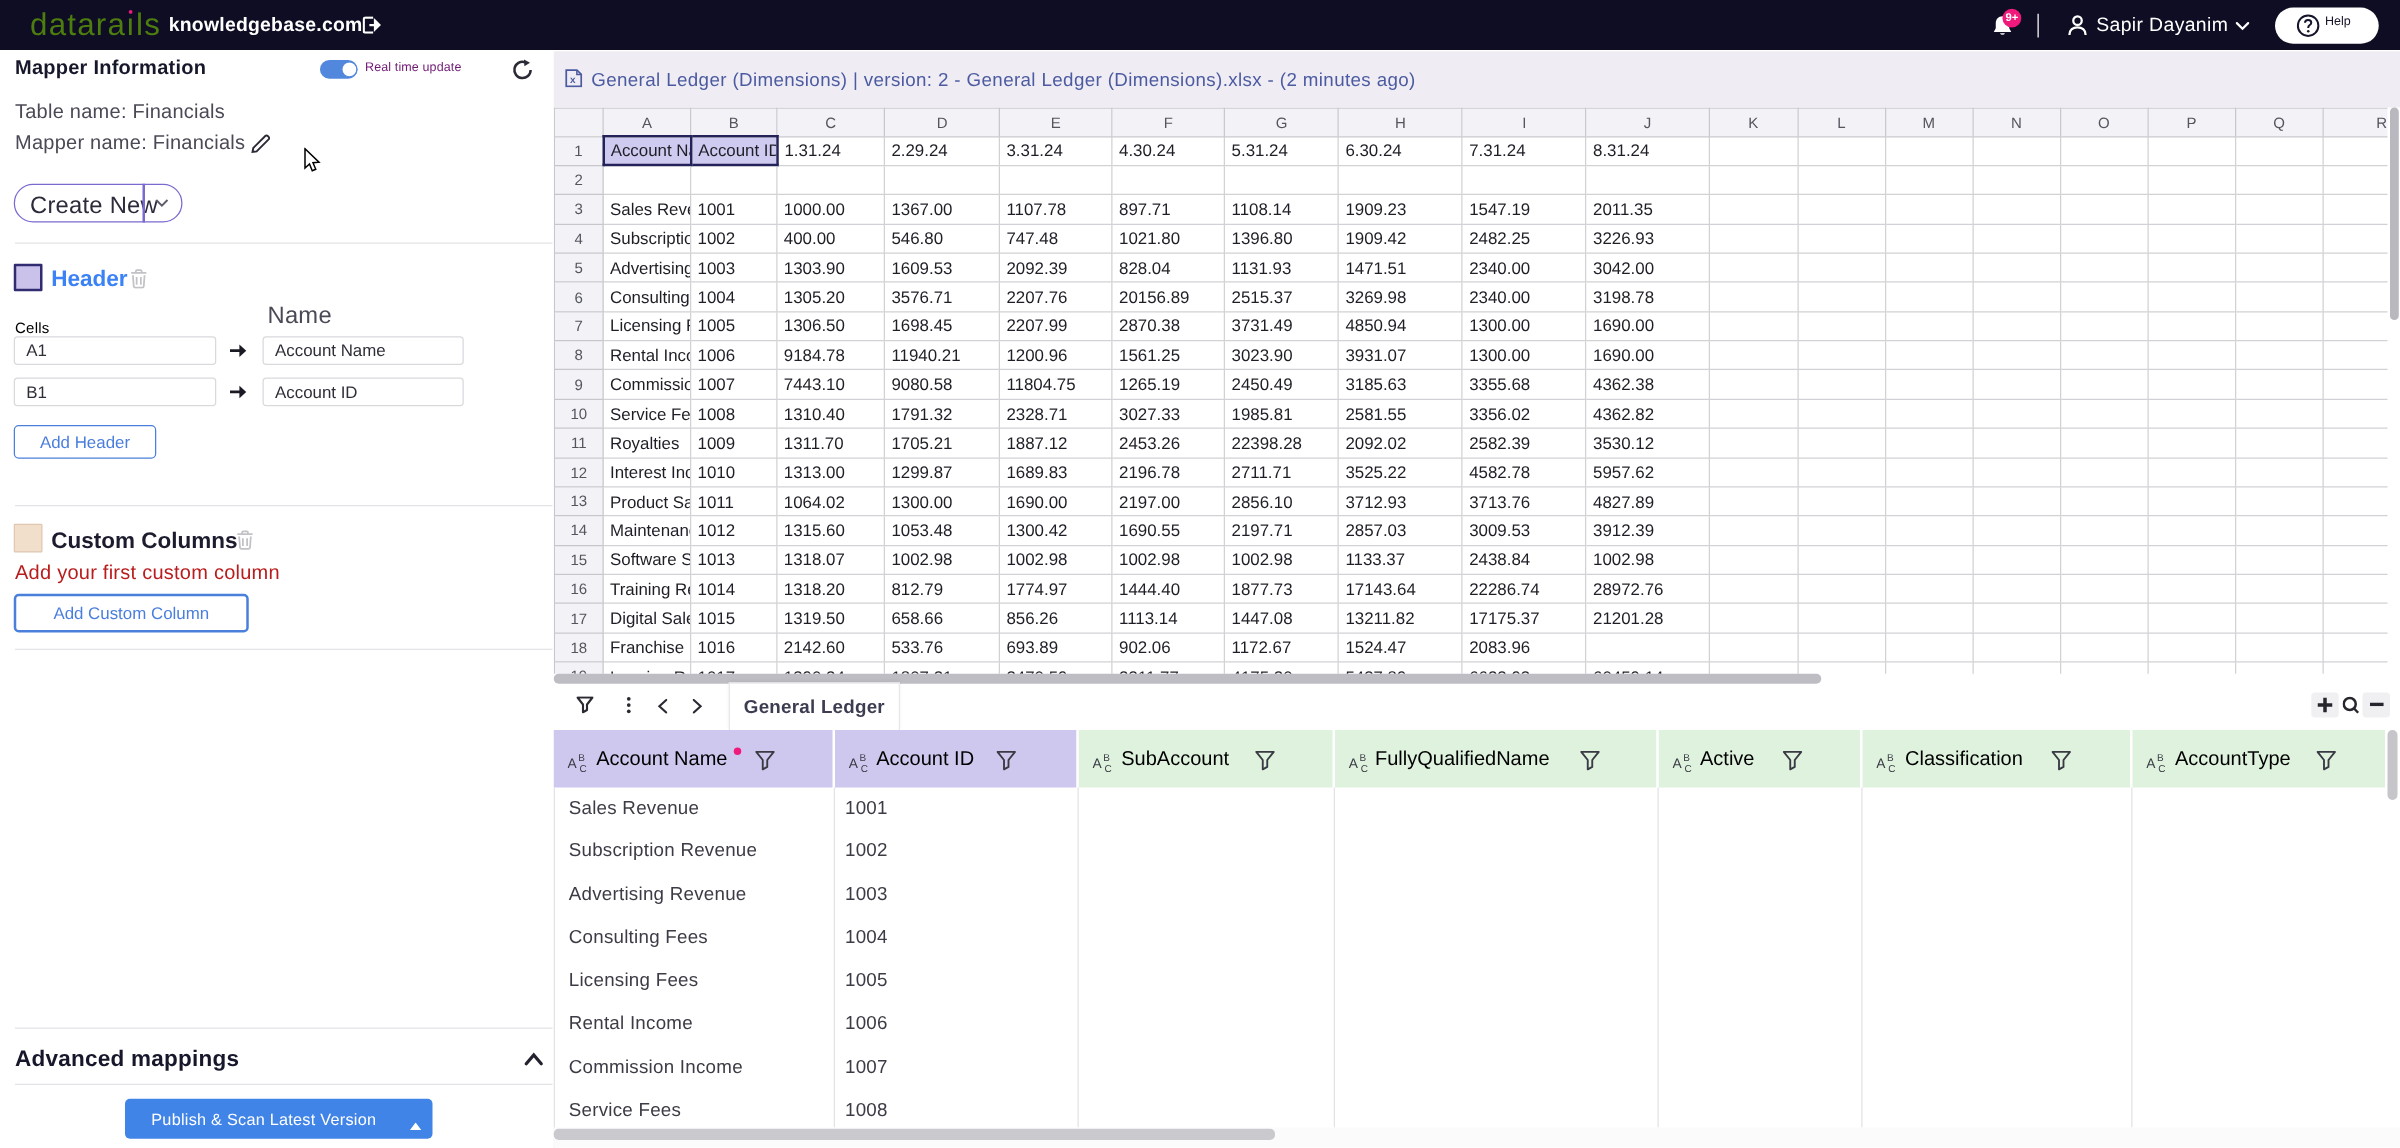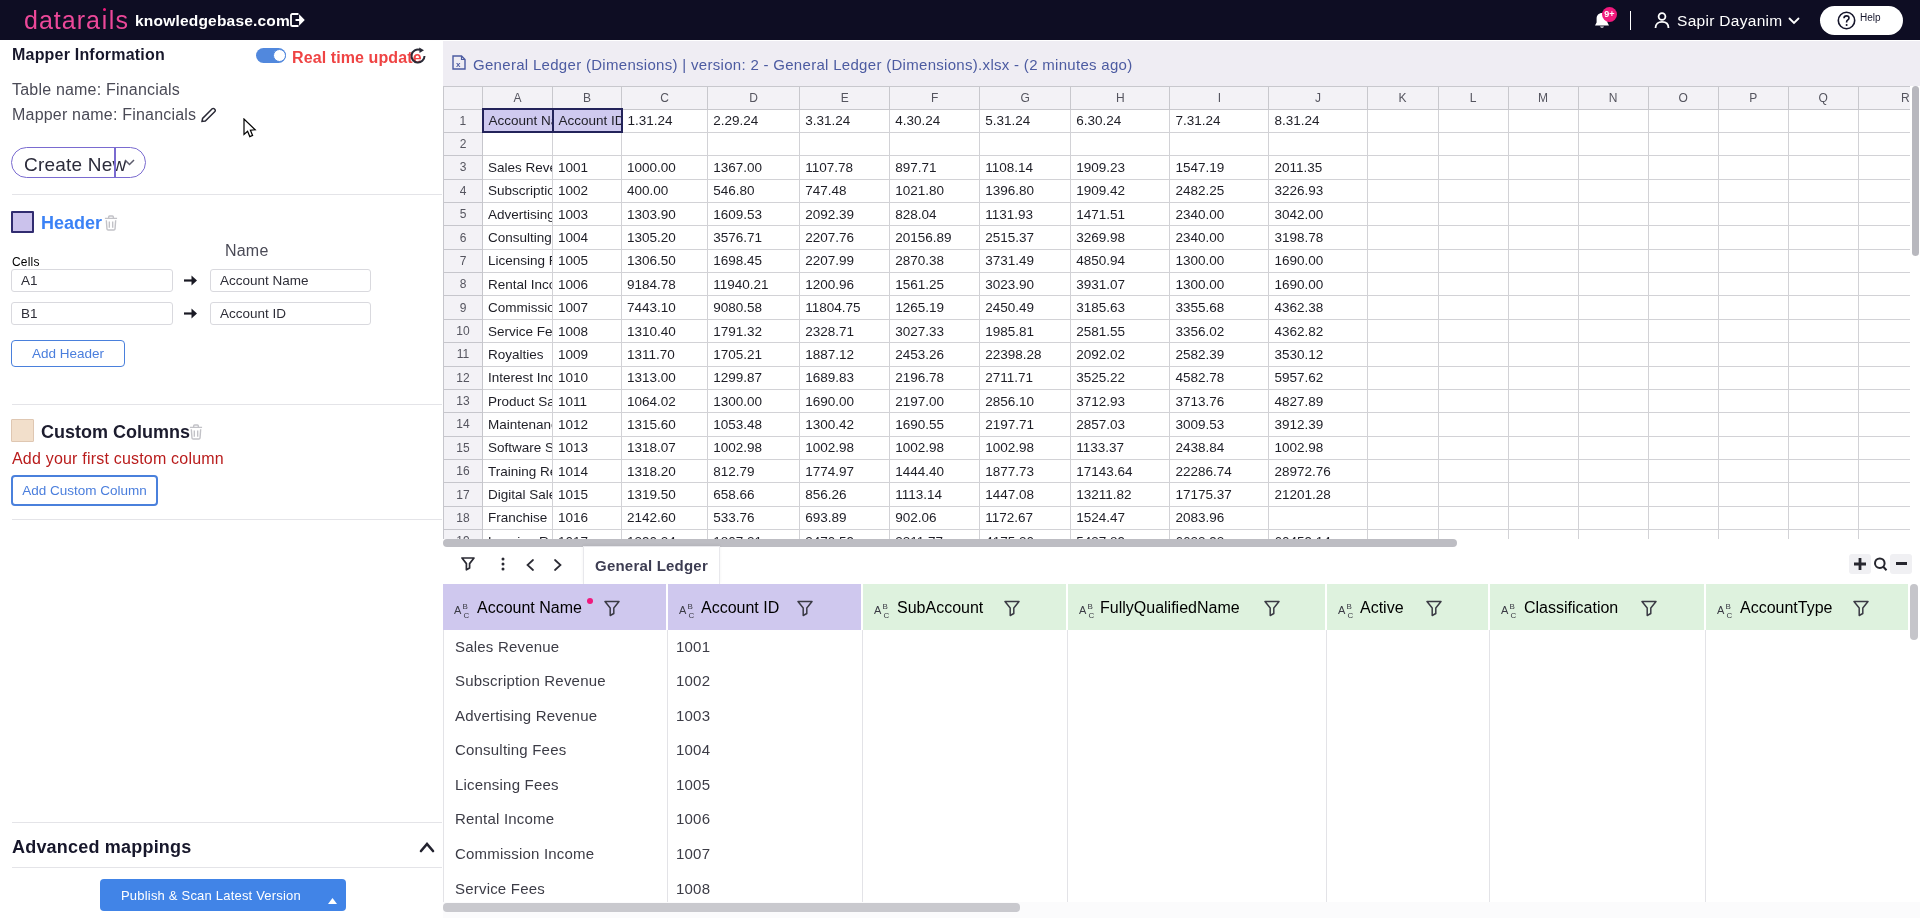--- a/index.html
+++ b/index.html
@@ -1,18 +1,18 @@
 <!DOCTYPE html>
 <html><head><meta charset="utf-8"><style>
 *{margin:0;padding:0;box-sizing:border-box}
 html,body{width:1920px;height:918px;overflow:hidden;background:#fff;font-family:"Liberation Sans",sans-serif}
 .abs{position:absolute}
 svg{display:block}
 #nav{position:absolute;left:0;top:0;width:1920px;height:40px;background:#0e0d23}
-#logo{position:absolute;left:24px;top:6px;color:#ec4899;font-size:25px;letter-spacing:1px}
+#logo{position:absolute;left:24px;top:6px;color:#4d7c0f;font-size:25px;letter-spacing:1px}
 #logo .pinkdot{position:absolute;left:78.5px;top:1.5px;width:3.6px;height:3.6px;border-radius:50%;background:#f0197c}
 
 #kb{position:absolute;left:135px;top:12px;color:#fff;font-size:15.5px;font-weight:bold;letter-spacing:.2px}
 #username{position:absolute;left:1677px;top:12px;color:#fff;font-size:15.5px;letter-spacing:.3px}
 #helppill{position:absolute;left:1820px;top:6px;width:83px;height:29px;background:#fff;border-radius:15px}
 #helptxt{position:absolute;left:1860px;top:12px;font-size:10px;color:#15152b}
 #badge{position:absolute;left:1602px;top:7px;width:15px;height:15px;border-radius:50%;background:#f0197c;color:#fff;font-size:9px;font-weight:bold;text-align:center;line-height:15px}
 #navsep{position:absolute;left:1630px;top:11px;width:1px;height:19px;background:#fff}
 
 .hdiv{position:absolute;left:12px;width:430px;border-top:1px solid #e4e4e8}
@@ -56,21 +56,21 @@
 <div id="helppill"></div>
 <svg class="abs" style="left:1837px;top:11px" width="19" height="19" viewBox="0 0 19 19">
 <circle cx="9.5" cy="9.5" r="8.2" stroke="#15152b" stroke-width="1.6" fill="none"></circle>
 <path d="M7 7.2 C7 5.8 8 4.9 9.5 4.9 C11 4.9 12 5.8 12 7.1 C12 8.2 11.3 8.7 10.6 9.2 C9.9 9.7 9.6 10.1 9.6 10.9 L9.6 11.4" stroke="#15152b" stroke-width="1.6" fill="none"></path>
 <circle cx="9.6" cy="13.9" r="1" fill="#15152b"></circle>
   </svg>
 <div id="helptxt">Help</div>
 <div class="abs" style="left:12px;top:46px;font-size:16px;font-weight:bold;color:#17172b;letter-spacing:.2px">Mapper Information</div>
 <div class="abs" style="left:256px;top:48px;width:30px;height:15px;border-radius:7.5px;background:#5188dd"></div>
 <div class="abs" style="left:272.5px;top:49px;width:13px;height:13px;border-radius:50%;background:#fff;border:1px solid #5188dd"></div>
-<div class="abs" style="left:292px;top:49px;font-size:16px;font-weight:bold;color:#ef4444;letter-spacing:.1px">Real time update</div>
+<div class="abs" style="left:292px;top:49px;font-size:10px;font-weight:normal;color:#701a75;letter-spacing:.1px">Real time update</div>
 <svg class="abs" style="left:409px;top:47px" width="18" height="18" viewBox="0 0 18 18">
 <path d="M15.5 9 A6.5 6.5 0 1 1 11 2.8" stroke="#2a2a36" stroke-width="2" fill="none"></path>
 <path d="M10.2 0.5 L15 3.2 L10.5 6 Z" fill="#2a2a36"></path>
   </svg>
 <div class="abs" style="left:12px;top:81px;font-size:16px;color:#4a4a56;letter-spacing:.2px">Table name: Financials</div>
 <div class="abs" style="left:12px;top:106px;font-size:16px;color:#4a4a56;letter-spacing:.2px">Mapper name: Financials</div>
 <svg class="abs" style="left:200px;top:107px" width="17" height="16" viewBox="0 0 17 16">
 <path d="M2 14.5 L2.6 11.4 L12.2 1.8 A1.4 1.4 0 0 1 14.2 1.8 L14.9 2.5 A1.4 1.4 0 0 1 14.9 4.5 L5.3 14.1 L2 14.5 Z" stroke="#2a2a36" stroke-width="1.5" fill="none"></path>
   </svg>
 <svg class="abs" style="left:243px;top:118px" width="16" height="22" viewBox="0 0 16 22">
@@ -82,21 +82,21 @@
 <svg class="abs" style="left:124px;top:159px" width="11" height="7" viewBox="0 0 11 7">
 <path d="M1 1 L5.5 5.5 L10 1" stroke="#5b5b6b" stroke-width="1.5" fill="none"></path>
   </svg>
 <div class="hdiv" style="top:194px"></div>
 <div class="abs" style="left:11px;top:211px;width:23px;height:22px;background:#cbc2ec;border:2px solid #312c70;border-radius:1px"></div>
 <div class="abs" style="left:41px;top:213px;font-size:18px;font-weight:bold;color:#3b82f6;letter-spacing:0">Header</div>
 <svg class="abs" style="left:104px;top:215px" width="14" height="16" viewBox="0 0 15 17">
 <path d="M1 3.5 H14 M5 3.5 V2 A1 1 0 0 1 6 1 H9 A1 1 0 0 1 10 2 V3.5 M2.5 5.5 L3.2 15 A1.3 1.3 0 0 0 4.5 16 H10.5 A1.3 1.3 0 0 0 11.8 15 L12.5 5.5 M5.7 7 V13.7 M9.3 7 V13.7" stroke="#c2c2c7" stroke-width="1.5" fill="none"></path>
   </svg>
 <div class="abs" style="left:12px;top:255px;font-size:12px;color:#000000;letter-spacing:.2px">Cells</div>
-<div class="abs" style="left:225px;top:242px;font-size:16px;color:#4a4a56;letter-spacing:.2px">Name</div>
+<div class="abs" style="left:214px;top:242px;font-size:19px;color:#4a4a56;letter-spacing:.2px">Name</div>
 <div class="abs" style="left:11px;top:269px;width:162px;height:23px;border:1px solid #d9d9de;border-radius:3px"></div>
 <div class="abs" style="left:21px;top:273px;font-size:13.5px;color:#2e2e38">A1</div>
 <svg class="abs" style="left:184px;top:274px" width="14" height="13" viewBox="0 0 14 13">
 <path d="M0 6.5 H11" stroke="#1a1a24" stroke-width="2.2" fill="none"></path>
     <path d="M7.5 1.5 L13 6.5 L7.5 11.5 Z" fill="#1a1a24"></path>
   </svg>
 <div class="abs" style="left:210px;top:269px;width:161px;height:23px;border:1px solid #d9d9de;border-radius:3px"></div>
 <div class="abs" style="left:220px;top:273px;font-size:13.5px;color:#2e2e38">Account Name</div>
 <div class="abs" style="left:11px;top:302px;width:162px;height:23px;border:1px solid #d9d9de;border-radius:3px"></div>
 <div class="abs" style="left:21px;top:306px;font-size:13.5px;color:#2e2e38">B1</div>
@@ -107,21 +107,21 @@
 <div class="abs" style="left:210px;top:302px;width:161px;height:23px;border:1px solid #d9d9de;border-radius:3px"></div>
 <div class="abs" style="left:220px;top:306px;font-size:13.5px;color:#2e2e38">Account ID</div>
 <div class="blueob" style="left:11px;top:340px;width:114px;height:27px;line-height:26px">Add Header</div>
 <div class="hdiv" style="top:404px"></div>
 <div class="abs" style="left:11px;top:419px;width:23px;height:23px;background:#f2dfcb;border:1px solid #dfc7b2;border-radius:1px"></div>
 <div class="abs" style="left:41px;top:422px;font-size:18px;font-weight:bold;color:#1c1c2e;letter-spacing:0">Custom Columns</div>
 <svg class="abs" style="left:189px;top:424px" width="14" height="16" viewBox="0 0 15 17">
 <path d="M1 3.5 H14 M5 3.5 V2 A1 1 0 0 1 6 1 H9 A1 1 0 0 1 10 2 V3.5 M2.5 5.5 L3.2 15 A1.3 1.3 0 0 0 4.5 16 H10.5 A1.3 1.3 0 0 0 11.8 15 L12.5 5.5 M5.7 7 V13.7 M9.3 7 V13.7" stroke="#c2c2c7" stroke-width="1.5" fill="none"></path>
   </svg>
 <div class="abs" style="left:12px;top:450px;font-size:16px;color:#b91c1c;letter-spacing:.2px">Add your first custom column</div>
-<div class="blueob" style="left:11px;top:475px;width:147px;height:31px;line-height:27px;border-width:2px">Add Custom Column</div>
+<div class="blueob" style="left:11px;top:475px;width:188px;height:31px;line-height:27px;border-width:2px">Add Custom Column</div>
 <div class="hdiv" style="top:519px"></div>
 <div class="hdiv" style="top:822px"></div>
 <div class="abs" style="left:12px;top:837px;font-size:18px;font-weight:bold;color:#17172b;letter-spacing:.2px">Advanced mappings</div>
 <svg class="abs" style="left:419px;top:841px" width="16" height="12" viewBox="0 0 16 12">
 <path d="M2 10 L8 3 L14 10" stroke="#23232f" stroke-width="2.6" fill="none" stroke-linecap="round"></path>
   </svg>
 <div class="hdiv" style="top:867px"></div>
 <div class="abs" style="left:100px;top:879px;width:246px;height:32px;background:#4184e7;border-radius:4px"></div>
 <div class="abs" style="left:121px;top:888px;font-size:13px;color:#fff;letter-spacing:.2px">Publish &amp; Scan Latest Version</div>
 <svg class="abs" style="left:328px;top:898px" width="9" height="6" viewBox="0 0 9 6">

